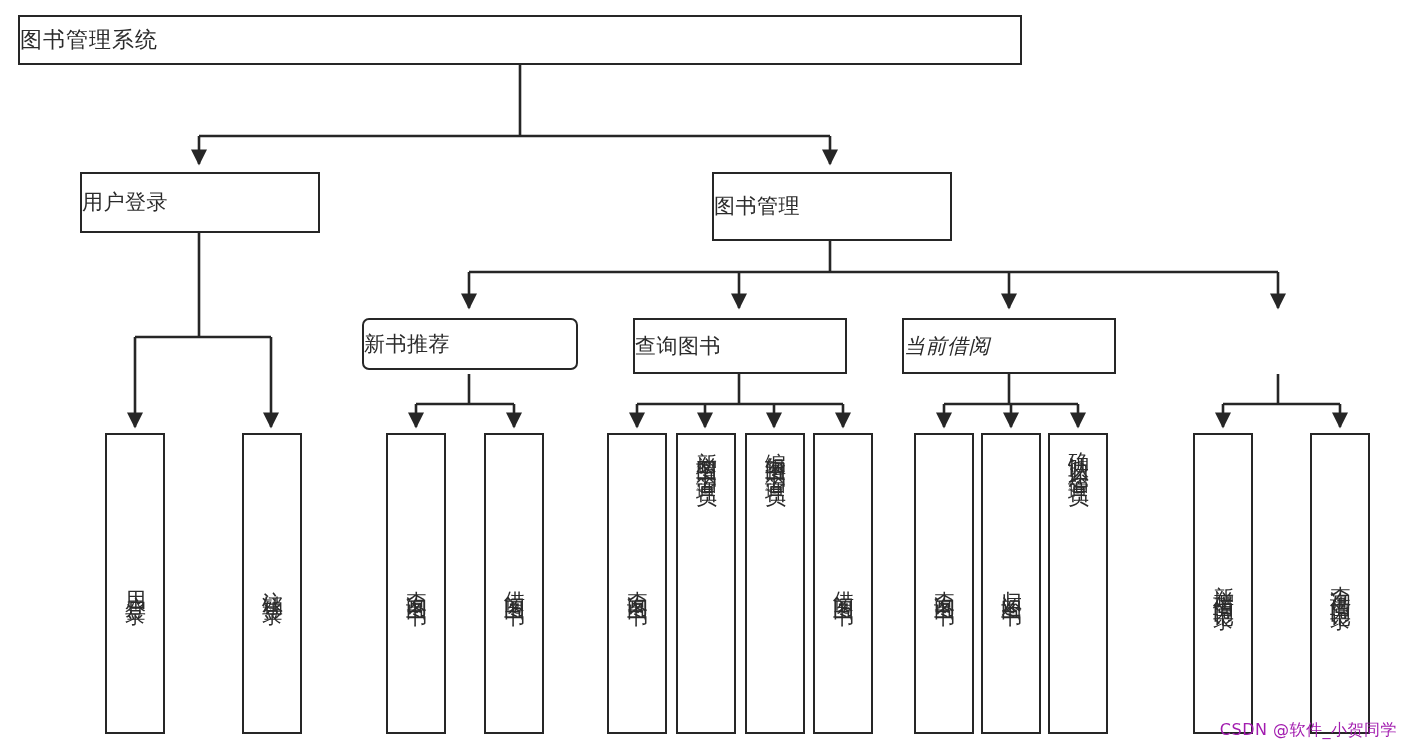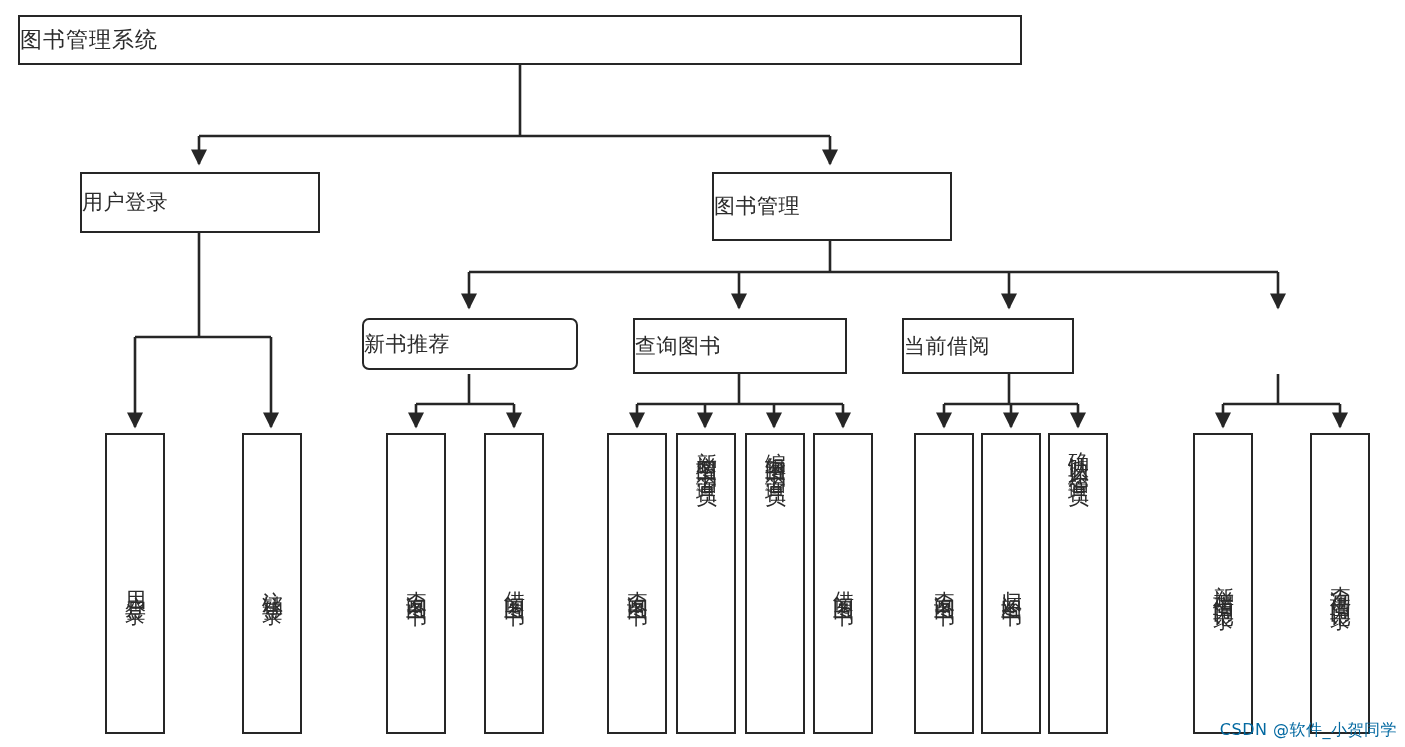--- a/index.html
+++ b/index.html
@@ -64,21 +64,21 @@
     line-height: 1;
   }
   .node.vert.centered {
     align-items: center;
   }
   .watermark {
     position: absolute;
     right: 8px;
     bottom: 6px;
     font-size: 16px;
-    color: #0369a1;
+    color: #a21caf;
     letter-spacing: 0.5px;
     white-space: nowrap;
     user-select: none;
   }
 </style>
 </head>
 <body>
 
 <div id="diagram-root">
 
@@ -145,21 +145,21 @@
   </div>
 
   <div class="node horiz" style="left:362px; top:318px; width:216px; height:52px;border-radius:7px;">
     <span class="label">新书推荐</span>
   </div>
 
   <div class="node horiz" style="left:633px; top:318px; width:214px; height:56px;">
     <span class="label">查询图书</span>
   </div>
 
-  <div class="node horiz" style="left:902px; top:318px; width:172px; height:56px;">
+  <div class="node horiz" style="left:902px; top:318px; width:214px; height:56px;font-style:italic;">
     <span class="label">当前借阅</span>
   </div>
 
 
   <div class="node vert centered" style="left:105px; top:433px; width:60px; height:301px;">
     <span class="label">用户登录</span>
   </div>
 
   <div class="node vert centered" style="left:242px; top:433px; width:60px; height:301px;">
     <span class="label">注销登录</span>

